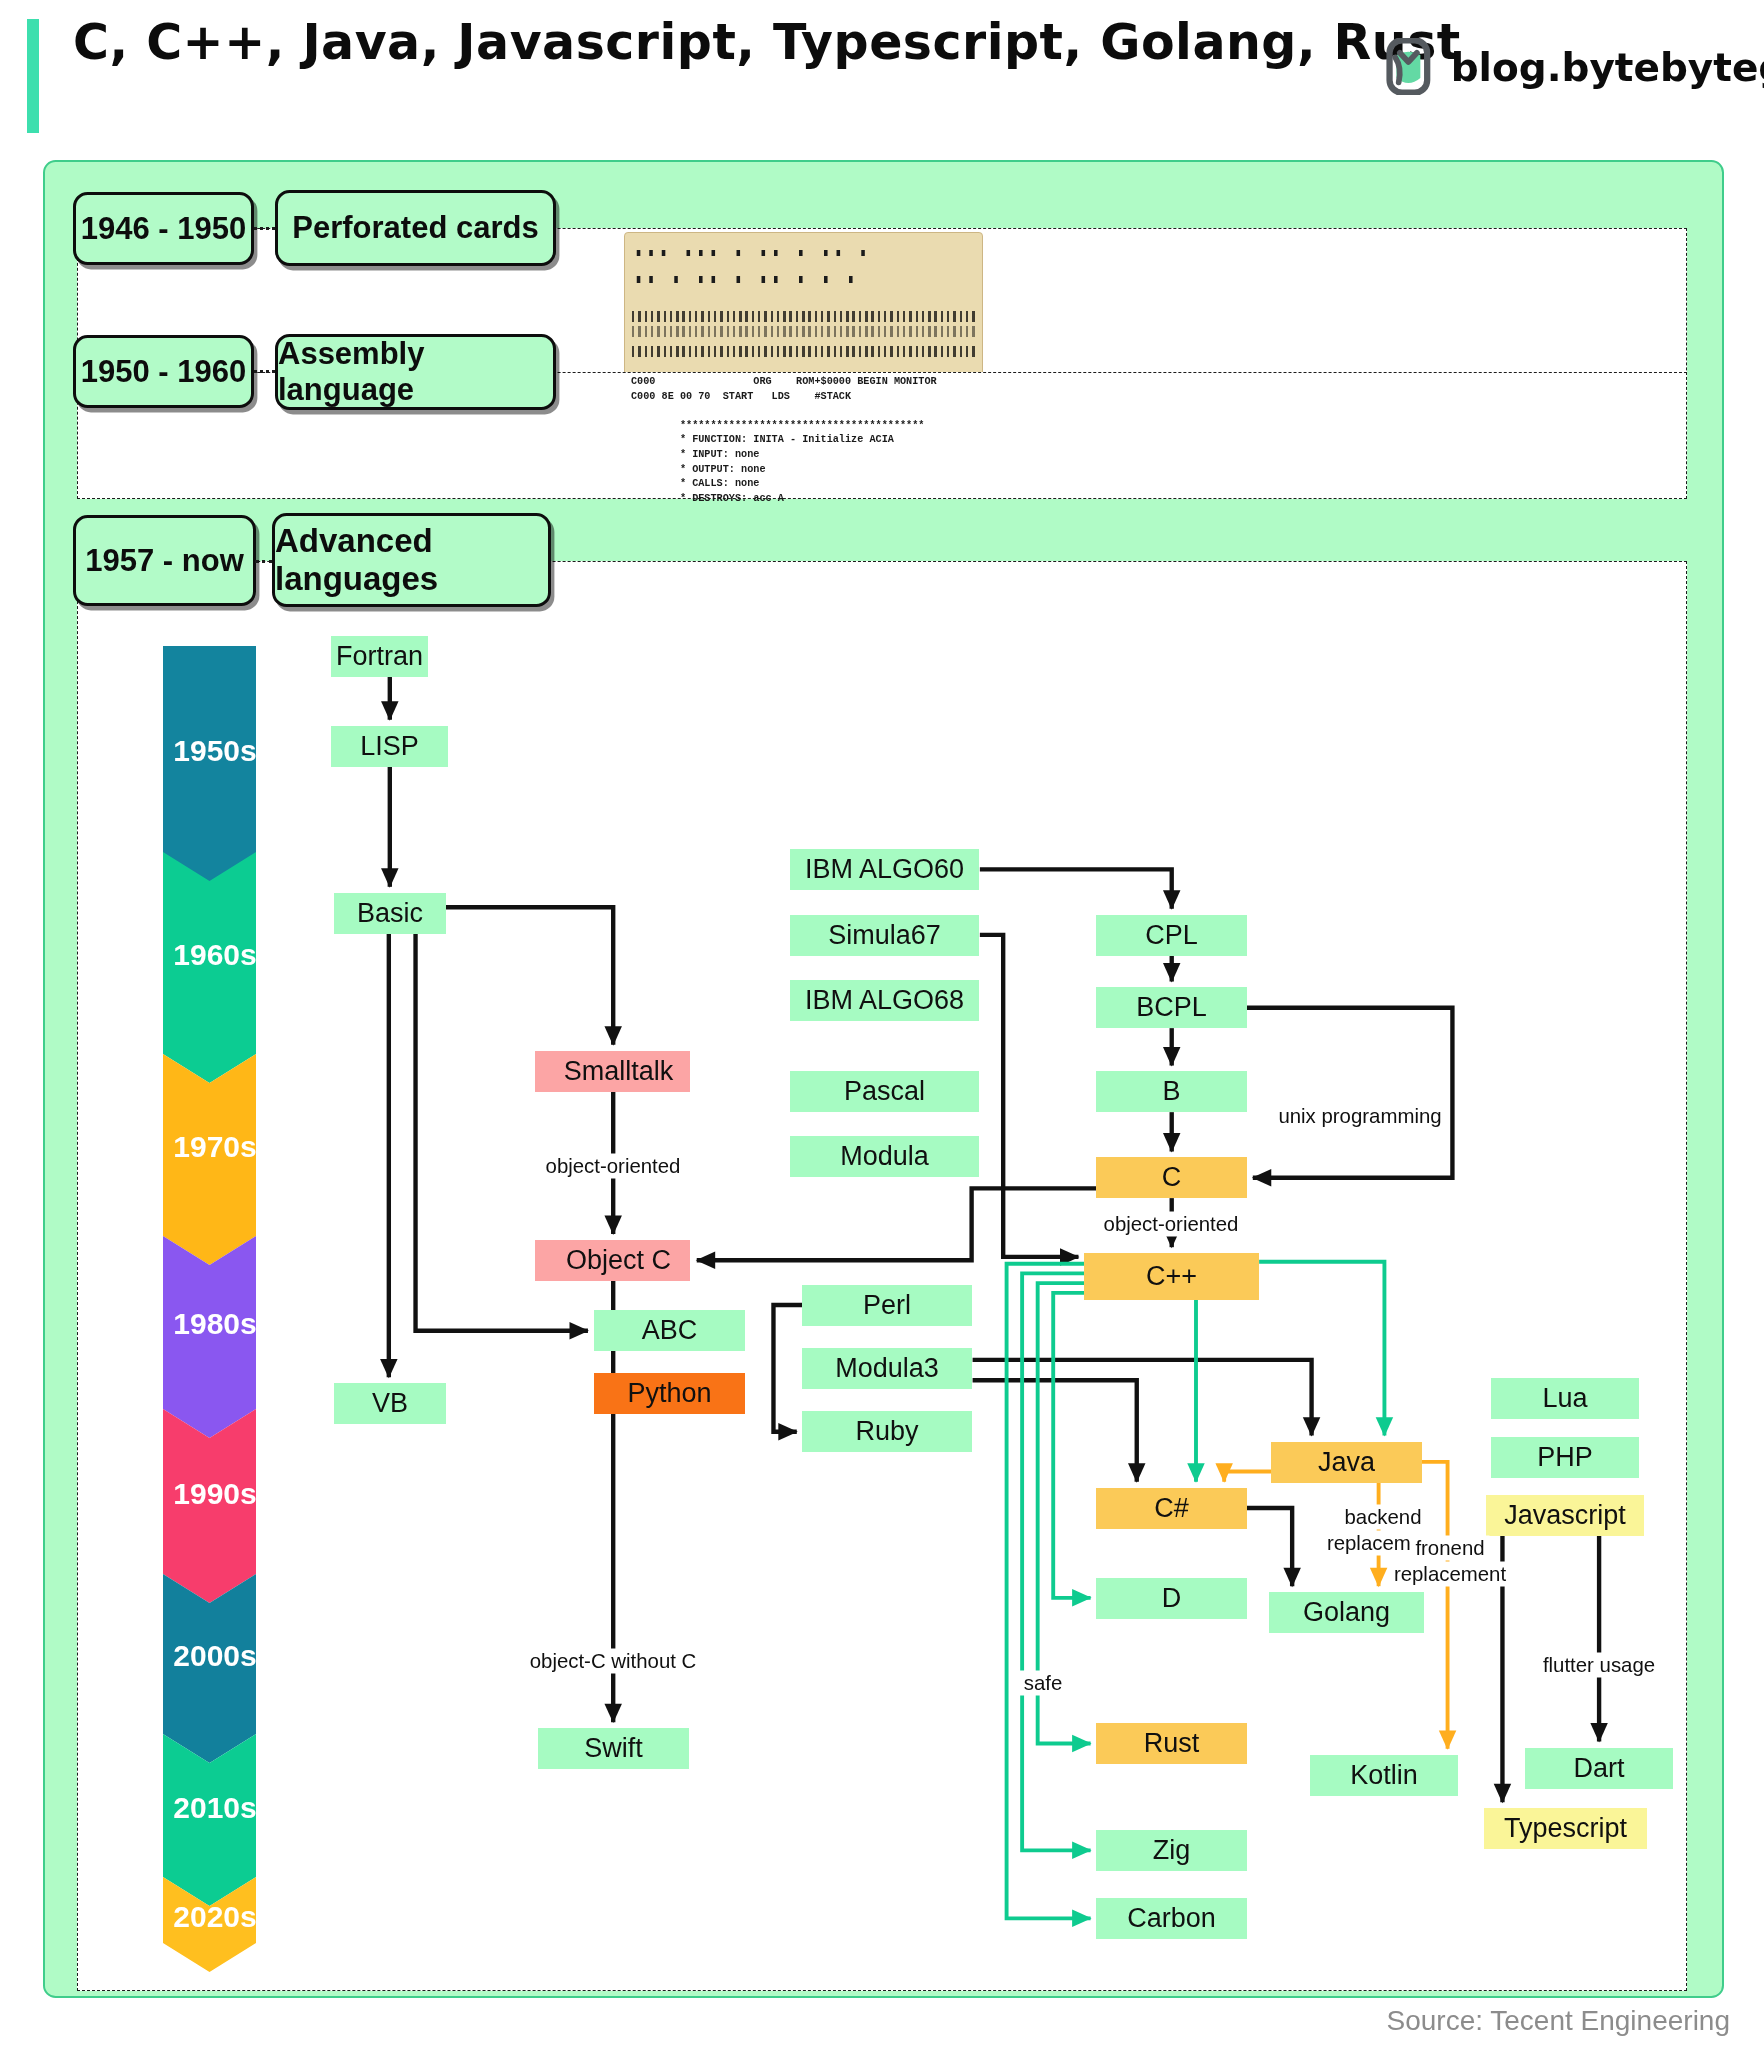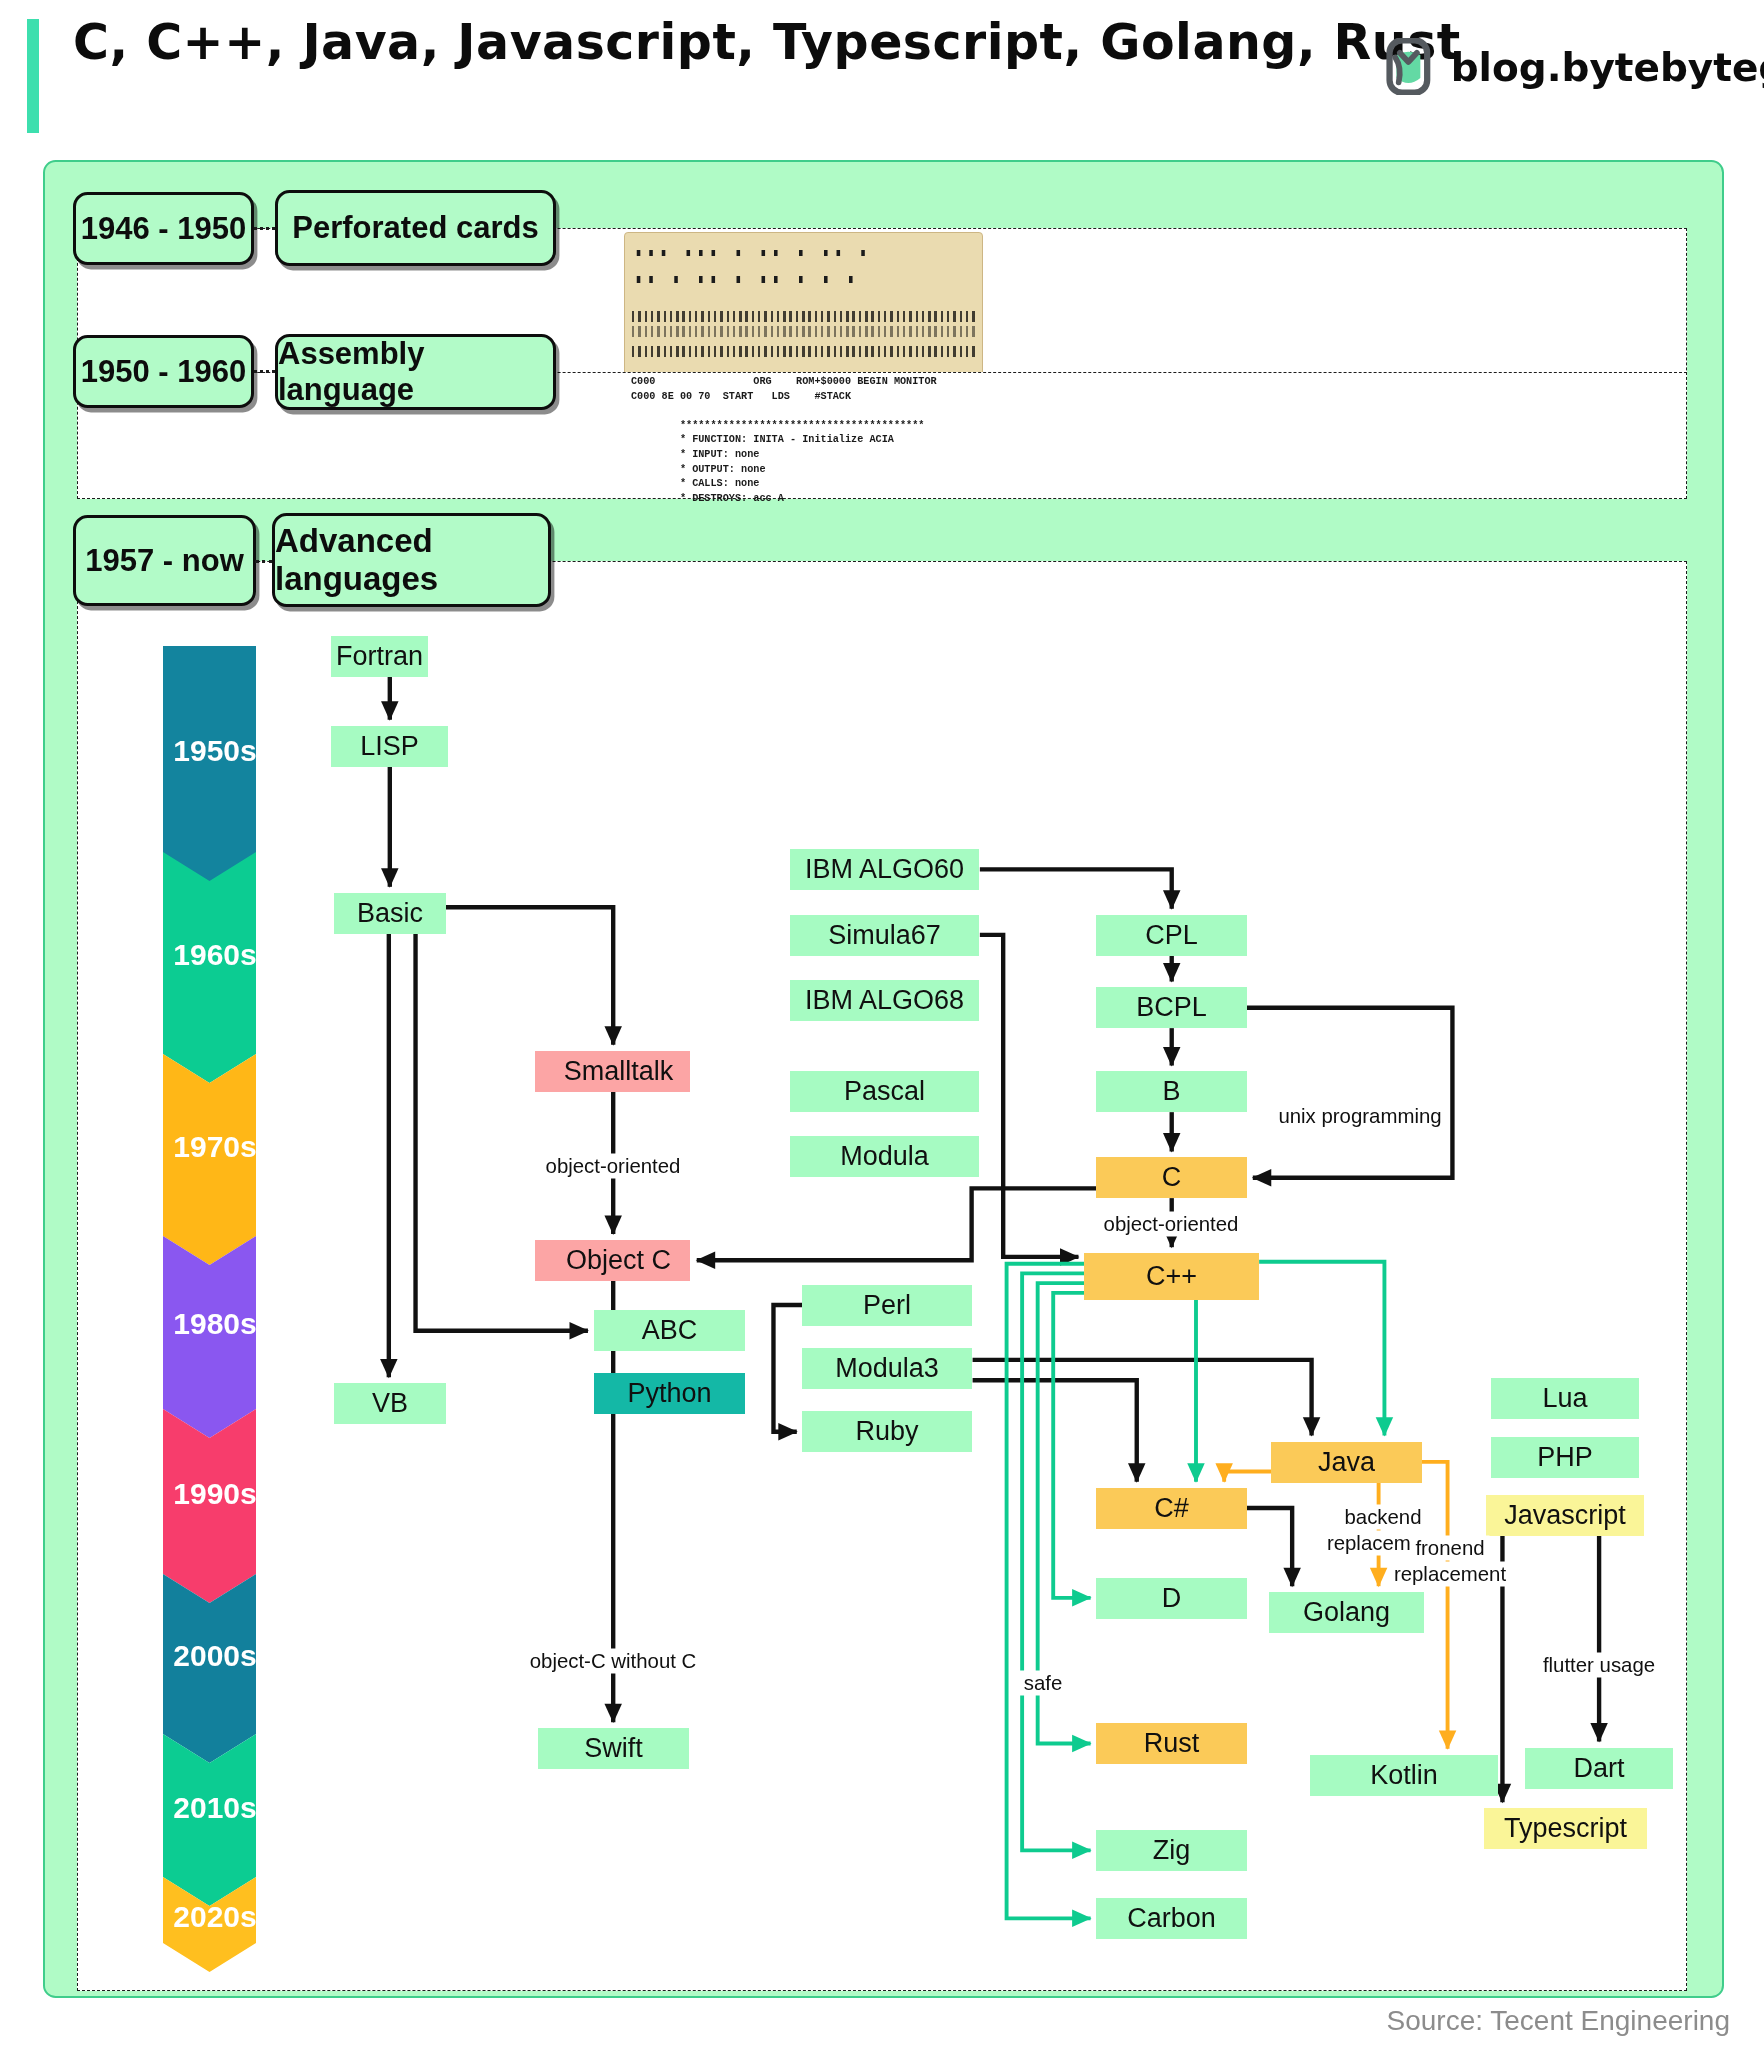--- a/index.html
+++ b/index.html
@@ -28,21 +28,21 @@
   
   .asm{position:absolute;left:631px;top:375px;font-family:"Liberation Mono","DejaVu Sans Mono",monospace;font-weight:700;font-size:10.2px;line-height:14.6px;color:#1a1a1a;white-space:pre;}
 
   
   .chev{position:absolute;left:163px;width:93px;}
   .chev-label{position:absolute;left:163px;width:104px;text-align:center;color:#ffffff;font-weight:800;font-size:30px;}
 
   
   .node{position:absolute;height:41px;background:#a6fbc2;display:flex;align-items:center;justify-content:center;font-size:27px;color:#101010;box-sizing:border-box;}
   .node.cyan{background:#fca5a5;padding-left:12px;}
-  .node.pink{background:#14b8a6;}
+  .node.pink{background:#f97316;}
   .node.orange{background:#fbca58;}
   .node.yellow{background:#faf598;}
   .node.tall{height:47px;}
 
   
   .elabel{position:absolute;transform:translate(-50%,-50%);background:#ffffff;padding:1px 4.9px;font-size:20.4px;color:#101010;white-space:nowrap;z-index:5;}
 
   .footer-src{position:absolute;right:35px;top:2005px;font-size:28px;color:#8c8c8c;}
 
   svg.edges{position:absolute;left:0;top:0;z-index:4;}
@@ -206,21 +206,21 @@
   <div class="node" style="left:1096px;top:1071px;width:151px;">B</div>
   <div class="node orange" style="left:1096px;top:1157px;width:151px;">C</div>
   <div class="node orange tall" style="left:1084px;top:1253px;width:175px;">C++</div>
   <div class="node orange" style="left:1096px;top:1488px;width:151px;">C#</div>
   <div class="node" style="left:1096px;top:1578px;width:151px;">D</div>
   <div class="node orange" style="left:1096px;top:1723px;width:151px;">Rust</div>
   <div class="node" style="left:1096px;top:1830px;width:151px;">Zig</div>
   <div class="node" style="left:1096px;top:1898px;width:151px;">Carbon</div>
   <div class="node orange" style="left:1271px;top:1442px;width:151px;">Java</div>
   <div class="node" style="left:1269px;top:1592px;width:155px;">Golang</div>
-  <div class="node" style="left:1310px;top:1755px;width:188px;">Kotlin</div>
+  <div class="node" style="left:1310px;top:1755px;width:148px;">Kotlin</div>
   <div class="node" style="left:1491px;top:1378px;width:148px;">Lua</div>
   <div class="node" style="left:1491px;top:1437px;width:148px;">PHP</div>
   <div class="node yellow" style="left:1486px;top:1495px;width:158px;">Javascript</div>
   <div class="node" style="left:1525px;top:1748px;width:148px;">Dart</div>
   <div class="node yellow" style="left:1484px;top:1808px;width:163px;">Typescript</div>
 </div>
 
 <div class="labels-layer">
   <div class="elabel" style="left:613px;top:1166px;">object-oriented</div>
   <div class="elabel" style="left:1171px;top:1224px;">object-oriented</div>

